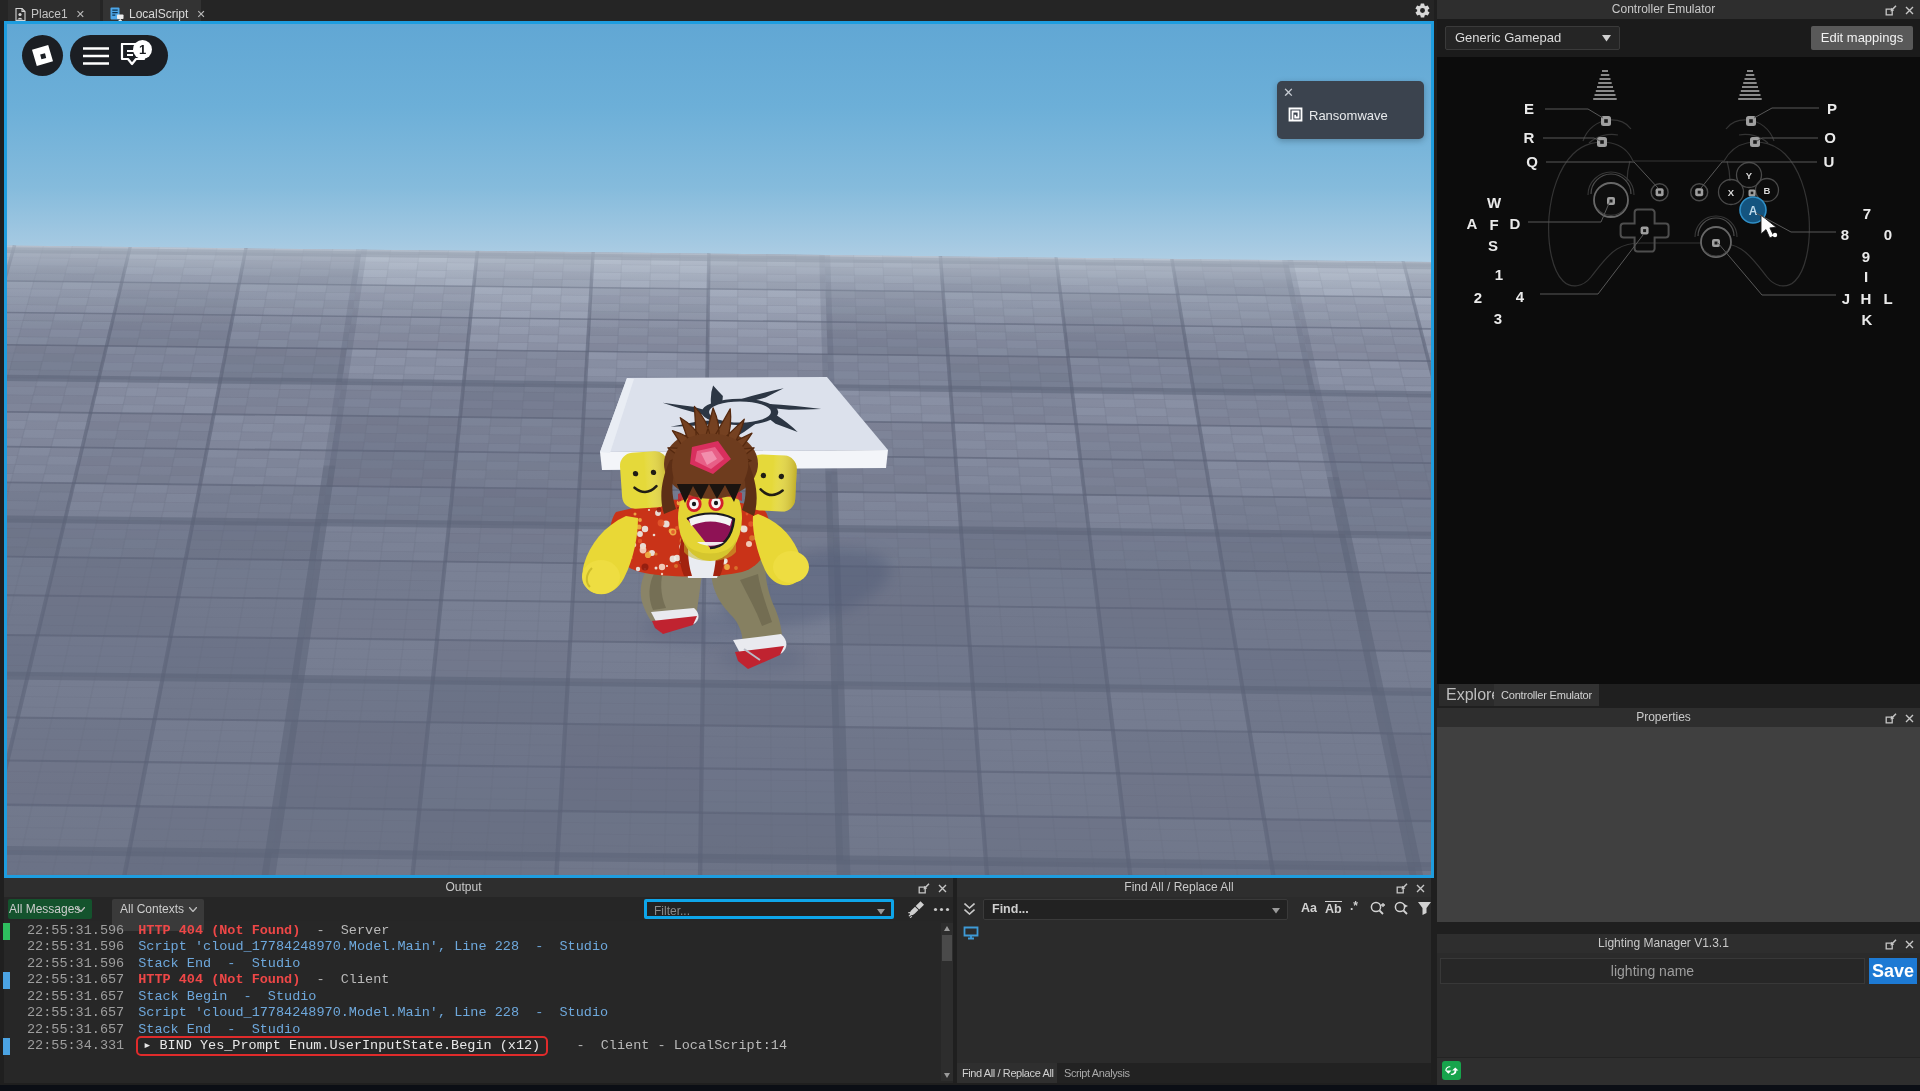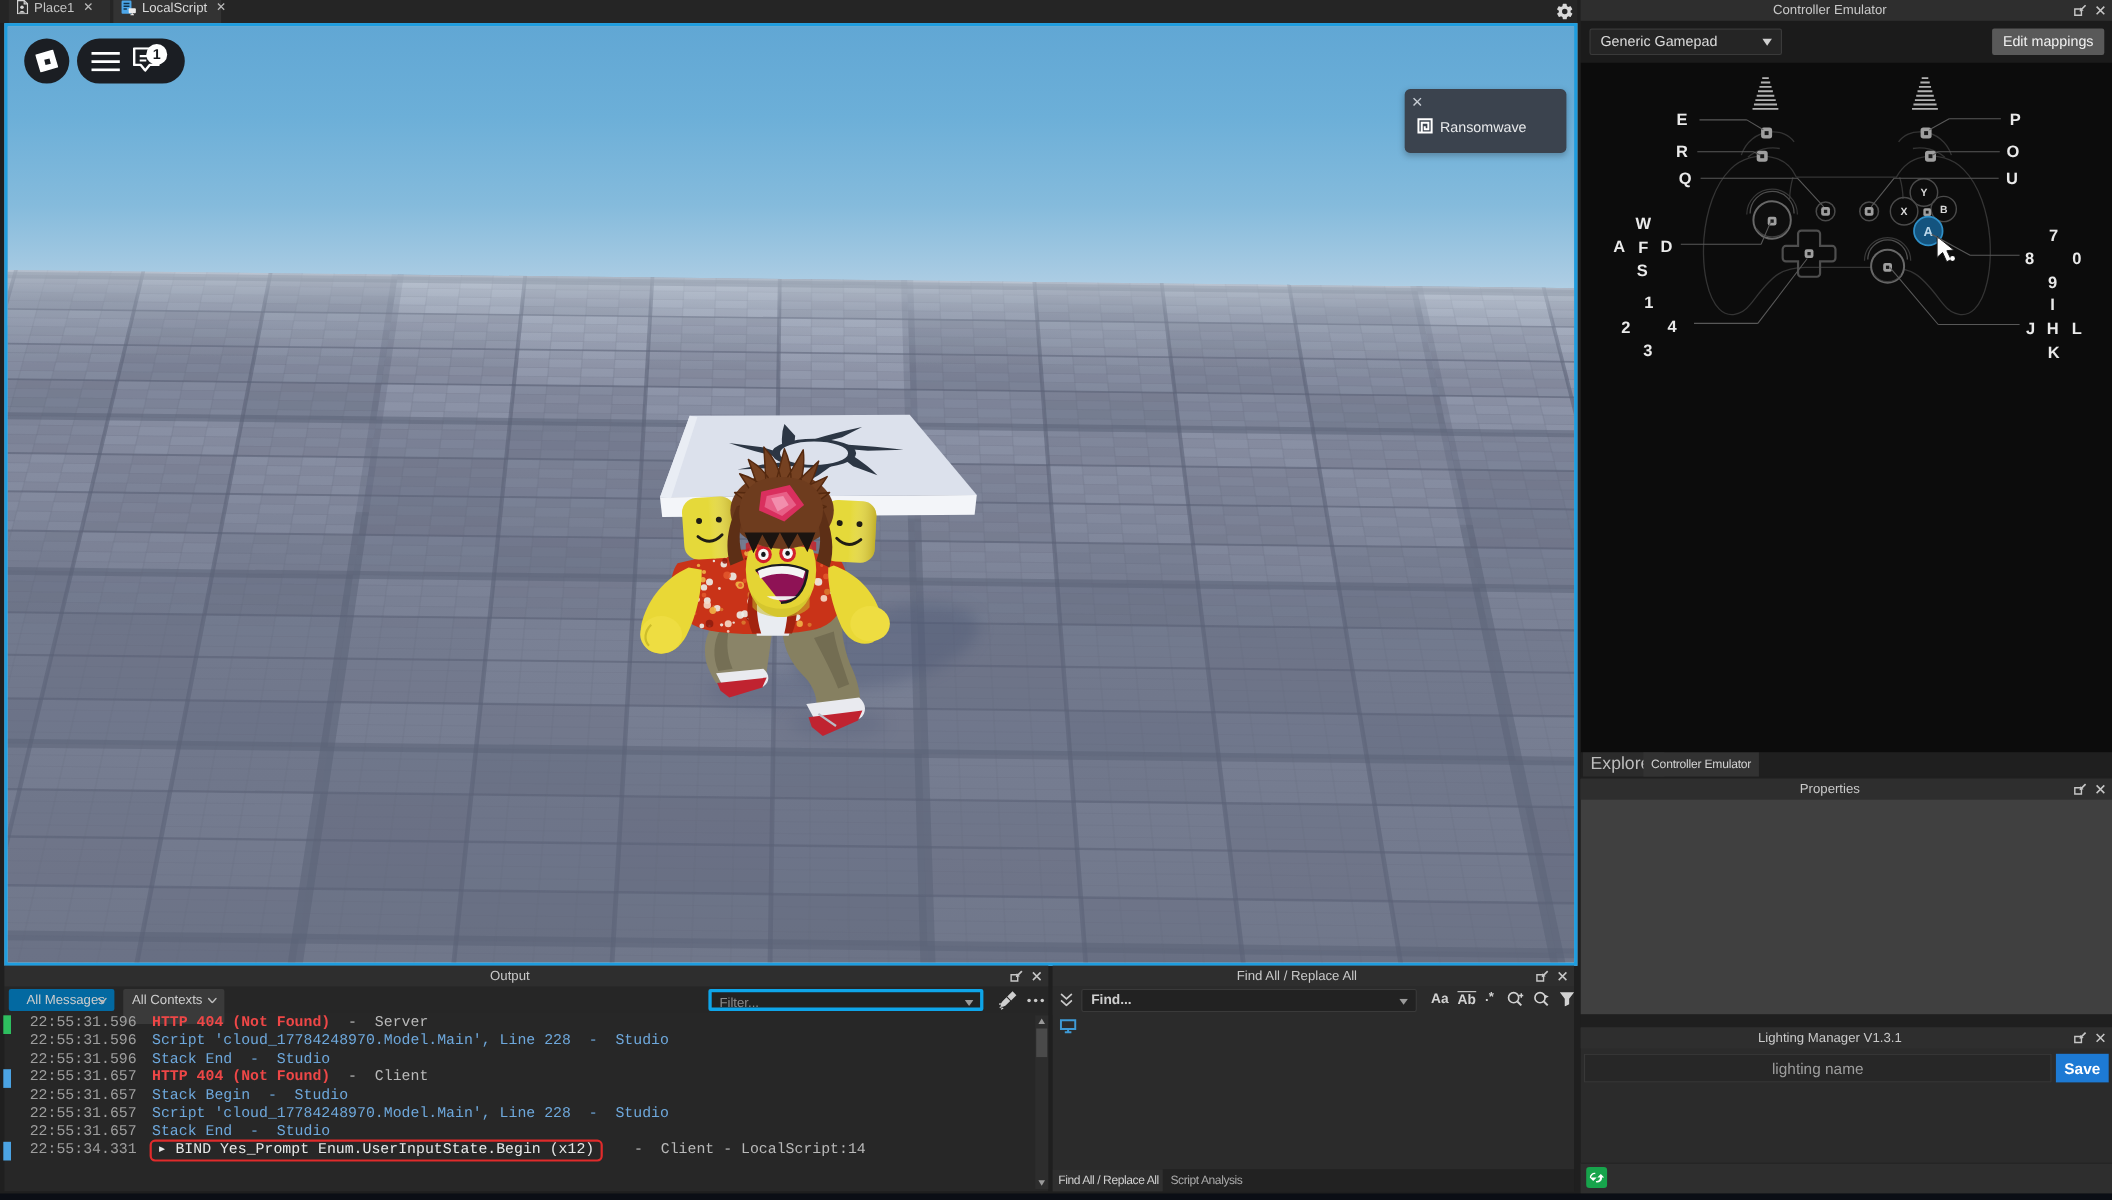--- a/index.html
+++ b/index.html
@@ -1,21 +1,21 @@
 <!DOCTYPE html>
 <html><head>
 <meta charset="utf-8">
 <style>
 html,body{margin:0;padding:0;background:#1f1f1f;width:1920px;height:1091px;overflow:hidden;}
 *{box-sizing:border-box;}
 body{font-family:"Liberation Sans",sans-serif;-webkit-font-smoothing:antialiased;}
 .abs{position:absolute;}
 
 #tabbar{position:absolute;left:0;top:0;width:1434px;height:21px;background:#252525;}
-#tabbar .tab{position:absolute;top:0;height:21px;background:#2d2d2d;color:#c3c3c3;font-size:12px;display:flex;align-items:flex-start;gap:5px;padding:0 7px;}
+#tabbar .tab{position:absolute;top:0;height:21px;background:#2d2d2d;color:#c3c3c3;font-size:12px;display:flex;align-items:flex-end;gap:5px;padding:0 7px;}
 #tabbar .tab .x{color:#b9b9b9;font-size:11px;margin-left:3px;}
 
 .hdr{background:#2e2e2e;color:#c9c9c9;font-size:12px;text-align:center;position:relative;height:19px;line-height:19px;padding-right:30px;}
 .hdr .icons{position:absolute;right:6px;top:0;color:#c0c0c0;font-size:11px;}
 
 .mono{font-family:"Liberation Mono",monospace;}
 
 #log .ln{position:relative;height:16.45px;line-height:16.45px;white-space:pre;}
 #log .mk{position:absolute;left:-1px;top:0;width:7px;height:17px;display:inline-block;}
 #log .ts{color:#9e9e9e;margin-left:23px;}
@@ -399,40 +399,40 @@
 
   <div class="abs" style="left:0;top:934px;width:483px;height:151px;background:#2b2b2b;">
     <div class="hdr">Lighting Manager V1.3.1<span class="icons"><svg width="12" height="11" viewBox="0 0 12 11" style="vertical-align:middle;margin-right:8px">
             <path d="M1.2 4.2h6v5.6h-6z" fill="none" stroke="#c6c6c6" stroke-width="1.3"></path>
             <path d="M11 0.8 7.6 4.2" stroke="#c6c6c6" stroke-width="1.5"></path>
             <path d="M5.4 6.4 9.2 5.6 6.4 2.8Z" fill="#c6c6c6"></path>
           </svg><svg width="9" height="9" viewBox="0 0 9 9" style="vertical-align:middle">
             <path d="M1 1 8 8M8 1 1 8" stroke="#c6c6c6" stroke-width="1.4"></path>
           </svg></span></div>
     <div class="abs" style="left:3px;top:24px;width:425px;height:26px;background:#272727;border:1px solid #383838;color:#9d9d9d;font-size:14px;text-align:center;line-height:24px;">lighting name</div>
-    <div class="abs" style="left:432px;top:24px;width:48px;height:26px;background:#1d7ad4;color:#fff;font-size:14px;font-weight:bold;text-align:center;line-height:26px;">Save</div>
+    <div class="abs" style="left:432px;top:24px;width:48px;height:26px;background:#1d7ad4;color:#fff;font-size:18px;font-weight:bold;text-align:center;line-height:26px;">Save</div>
     <div class="abs" style="left:0;top:123px;width:483px;height:28px;background:#2e2e2e;border-top:1px solid #232323;">
       <div class="abs" style="left:5px;top:3px;width:19px;height:19px;background:#17a44c;border-radius:3px;"></div>
       <svg class="abs" style="left:7px;top:5px" width="15" height="15" viewBox="0 0 24 24">
           <path fill="#fff" d="M12 4V1L7 6l5 5V7a5 5 0 0 1 4.9 6h2A7 7 0 0 0 12 4zm0 16a5 5 0 0 1-4.9-6h-2A7 7 0 0 0 12 22l5-5-5-5v4z" transform="rotate(90 12 12)"></path>
         </svg>
     </div>
   </div>
 </div>
 
 <div class="abs" id="output" style="left:4px;top:878px;width:949px;height:205px;background:#272727;">
   <div class="hdr">Output<span class="icons"><svg width="12" height="11" viewBox="0 0 12 11" style="vertical-align:middle;margin-right:8px">
           <path d="M1.2 4.2h6v5.6h-6z" fill="none" stroke="#c6c6c6" stroke-width="1.3"></path>
           <path d="M11 0.8 7.6 4.2" stroke="#c6c6c6" stroke-width="1.5"></path>
           <path d="M5.4 6.4 9.2 5.6 6.4 2.8Z" fill="#c6c6c6"></path>
         </svg><svg width="9" height="9" viewBox="0 0 9 9" style="vertical-align:middle">
           <path d="M1 1 8 8M8 1 1 8" stroke="#c6c6c6" stroke-width="1.4"></path>
         </svg></span></div>
   <div class="abs" style="left:0;top:19px;width:949px;height:24px;background:#262626;">
-    <div class="abs" style="left:4px;top:2px;width:96px;height:20px;background:#0369a1;border-radius:2px;color:#cdcdcd;font-size:12px;line-height:20px;padding-left:16px;">All Messages<svg class="abs" style="right:7px;top:8px" width="8" height="5">
+    <div class="abs" style="left:4px;top:2px;width:84px;height:20px;background:#14532d;border-radius:2px;color:#cdcdcd;font-size:12px;line-height:20px;padding-left:1px;">All Messages<svg class="abs" style="right:7px;top:8px" width="8" height="5">
           <path d="M0 0l4 4.5L8 0" fill="none" stroke="#bbb" stroke-width="1.4"></path>
         </svg></div>
     <div class="abs" style="left:108px;top:2px;width:92px;height:32px;background:#3a3a3a;border-radius:2px;color:#cdcdcd;font-size:12px;line-height:20px;padding-left:8px;">All Contexts<svg class="abs" style="right:7px;top:8px" width="8" height="5">
           <path d="M0 0l4 4.5L8 0" fill="none" stroke="#bbb" stroke-width="1.4"></path>
         </svg></div>
     <div class="abs" style="left:640px;top:2px;width:250px;height:20px;background:#222;border:3px solid #0ea5e9;border-radius:2px;color:#8b8b8b;font-size:12px;line-height:18px;padding-left:7px;">Filter...
       <svg class="abs" style="right:6px;top:7px" width="8" height="6">
           <path d="M0 0h8L4 5.5z" fill="#9a9a9a"></path>
         </svg>
     </div>

